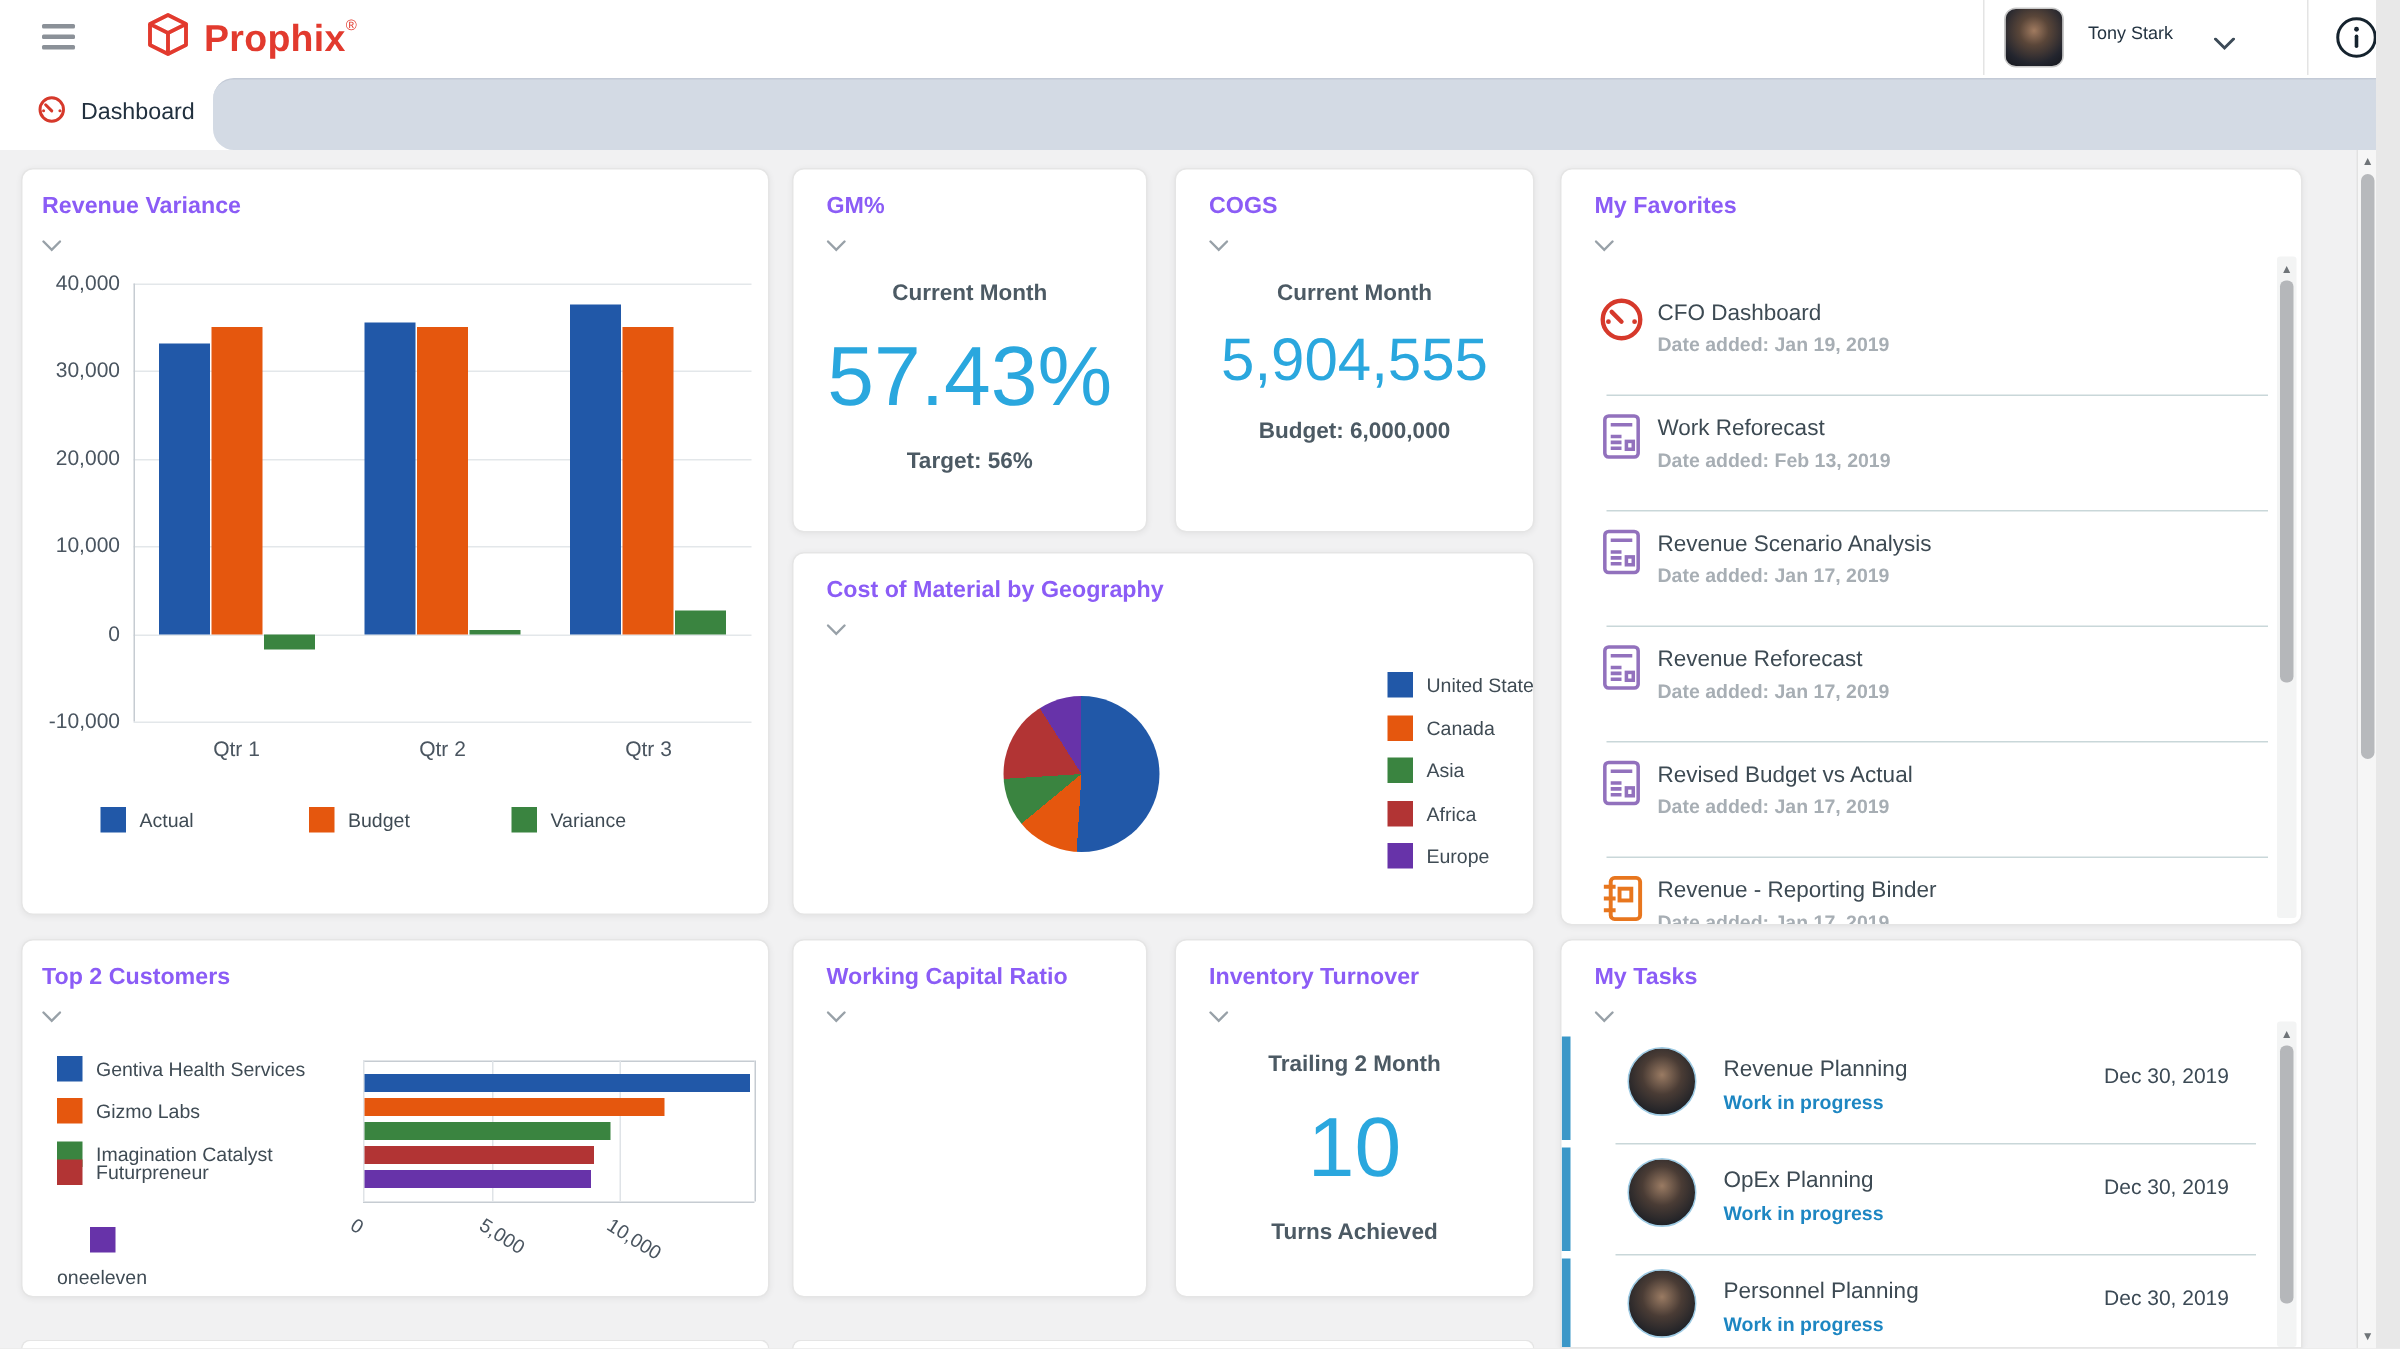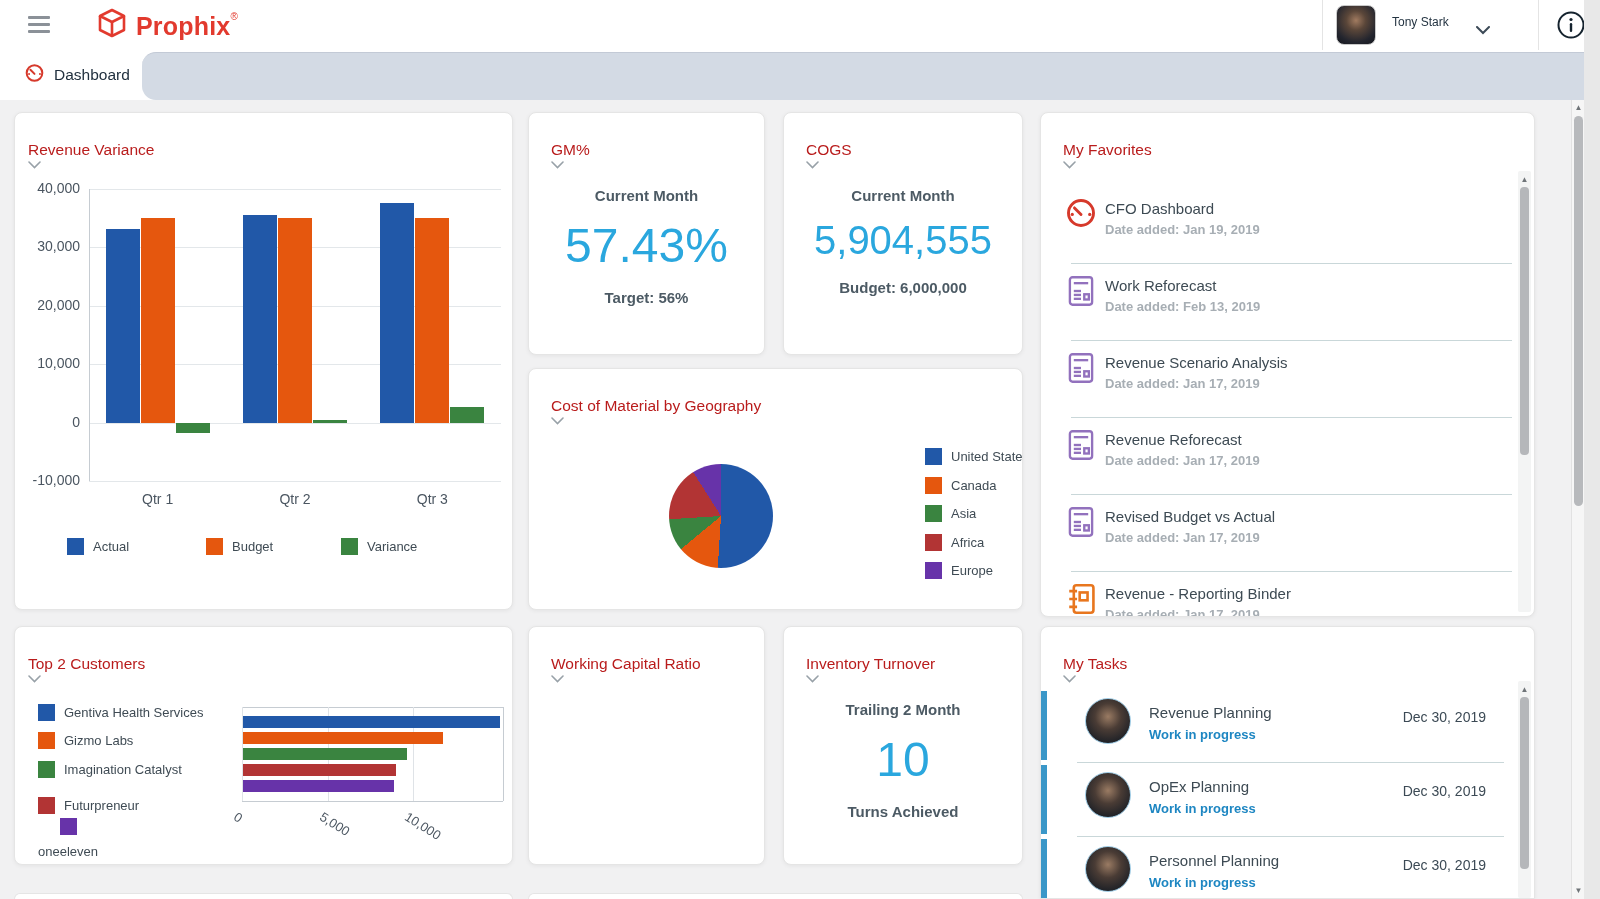--- a/index.html
+++ b/index.html
@@ -23,29 +23,29 @@
 
   
   .tabbar{position:absolute;left:0;top:50px;width:1600px;height:50px;background:#fff;}
   .tab-active{position:absolute;left:0;top:0;width:142px;height:50px;background:#fff;display:flex;align-items:center;gap:9px;padding-left:24px;cursor:pointer;}
   .tab-active .tab-label{font-size:15.5px;color:#22313f;}
   .tab-filler{position:absolute;left:142px;top:2px;right:0;height:48px;background:#d3dae4;border-radius:14px 0 0 14px;border-top:1px solid #c3cad6;}
 
   
   .content{position:absolute;left:0;top:100px;width:1600px;height:799px;}
   .card{position:absolute;background:#fff;border:1px solid #e5e5e5;border-radius:8px;box-shadow:0 1px 4px rgba(0,0,0,.06);overflow:hidden;}
-  .card h2{position:absolute;top:28px;left:22px;margin:0;font-size:15.5px;font-weight:400;color:#b91c1c;}
+  .card h2{position:absolute;top:16px;left:22px;margin:0;font-size:15.5px;font-weight:700;color:#8b5cf6;}
   .card.flush h2{left:13px;}
   .chev{position:absolute;top:42px;left:22px;cursor:pointer;}
   .card.flush .chev{left:13px;}
 
   
   .kpi-body{position:absolute;left:0;right:0;top:74px;text-align:center;}
   .kpi-label{font-size:15px;font-weight:bold;color:#4c5a64;}
-  .kpi-value{font-size:48px;color:#2aa7de;margin:14px 0 16px;}
+  .kpi-value{font-size:56px;color:#2aa7de;margin:14px 0 16px;}
   .kpi-value.small{font-size:40px;}
   .kpi-target{font-size:15px;font-weight:bold;color:#4c5a64;}
 
   
   .chart-layer{position:absolute;left:0;top:0;right:0;bottom:0;}
   .gridline-h{position:absolute;height:1px;background:#e3e7ea;}
   .axisline-v{position:absolute;width:1px;background:#c6ccd2;}
   .axisline-h{position:absolute;height:1px;background:#c6ccd2;}
   .gridline-v{position:absolute;width:1px;background:#dfe3e7;}
   .ytick{position:absolute;font-size:14px;color:#4a5560;text-align:right;}
@@ -365,21 +365,21 @@
             <div class="legend-label" style="">Gentiva Health Services</div>
           </div>
           <div class="legend-item" style="left:23px;top:105px;">
             <div class="legend-swatch" style="background:#e5570e;"></div>
             <div class="legend-label" style="">Gizmo Labs</div>
           </div>
           <div class="legend-item" style="left:23px;top:134px;">
             <div class="legend-swatch" style="background:#3a8440;"></div>
             <div class="legend-label" style="">Imagination Catalyst</div>
           </div>
-          <div class="legend-item" style="left:23px;top:170px;">
+          <div class="legend-item" style="left:23px;top:146px;">
             <div class="legend-swatch" style="background:#b23434;"></div>
             <div class="legend-label" style="">Futurpreneur</div>
           </div>
           <div class="legend-item" style="left:23px;top:191px;flex-direction:column;">
             <div class="legend-swatch" style="background:#6733a9;"></div>
             <div class="legend-label" style="">oneeleven</div>
           </div>
         </div>
       <div class="chart-layer" id="top5-chart">
           <div class="axisline-h" style="left:227px;top:80px;width:261px;"></div>

